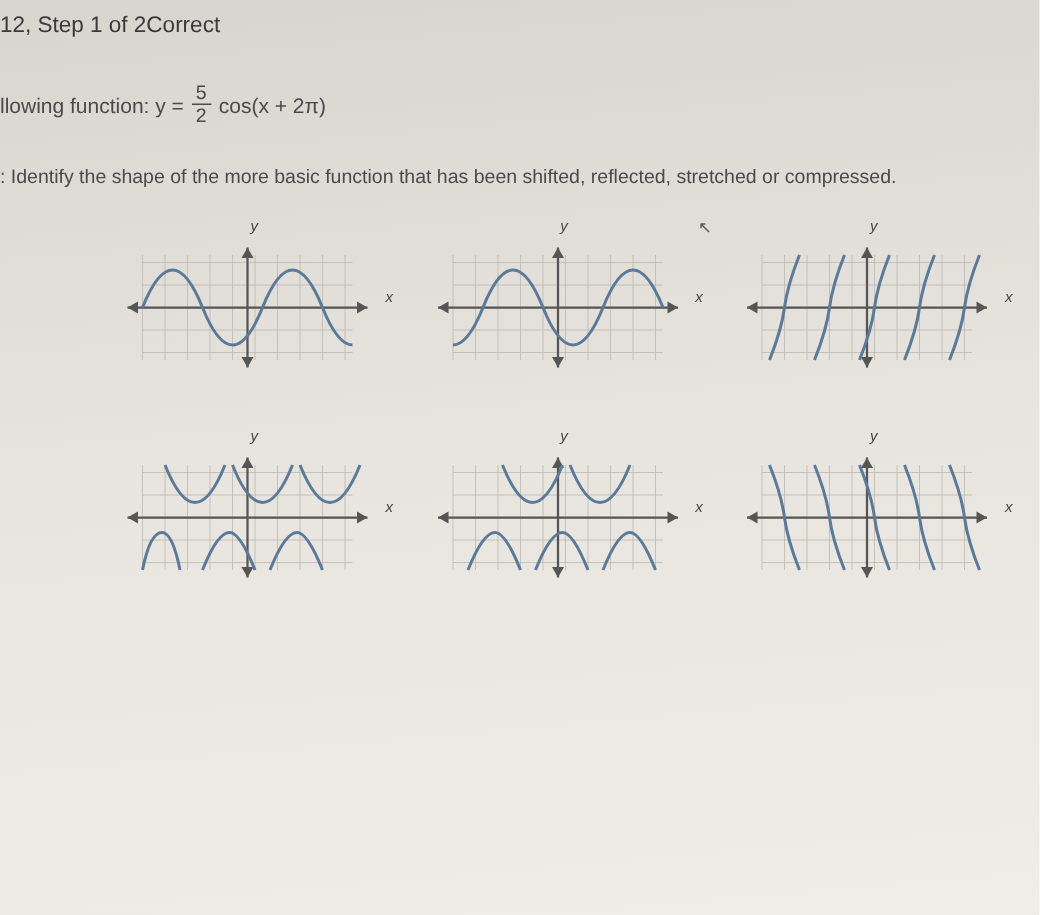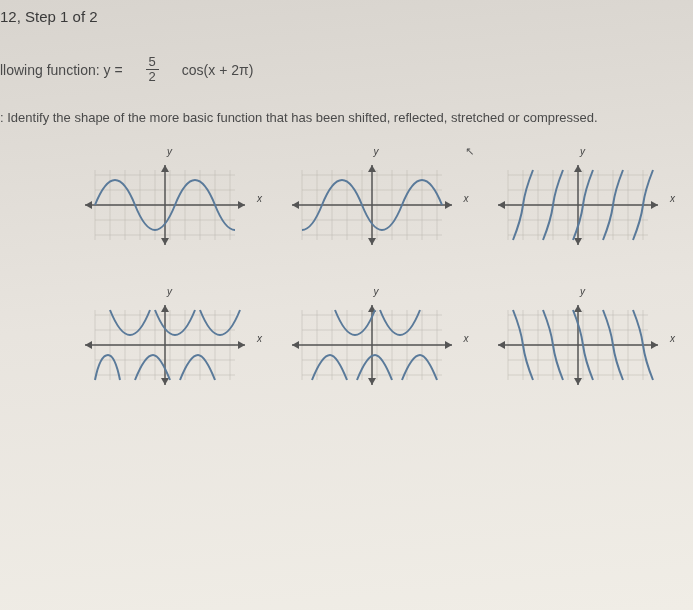--- a/index.html
+++ b/index.html
@@ -29,21 +29,21 @@
     }
     .content {
       padding: 20px 10px 10px 0;
     }
     .function-line {
       font-size: 14px;
       color: #4a4a4a;
       margin-bottom: 25px;
       display: flex;
       align-items: center;
-      gap: 21px;
+      gap: 3px;
       padding-left: 0;
     }
     .fraction {
       display: inline-flex;
       flex-direction: column;
       align-items: center;
       vertical-align: middle;
       margin: 0 2px;
       font-size: 13px;
     }
@@ -105,20 +105,21 @@
     }
     svg.graph {
       display: block;
     }
   </style>
 </head>
 <body>
 
 <div class="header">
   <div class="header-left">12, Step 1 of 2</div>
+  <div class="header-right">Correct</div>
 </div>
 
 <div class="content">
   <div class="function-line">
     <span>llowing function: y =</span>
     <span class="fraction">
       <span class="num">5</span>
       <span class="den">2</span>
     </span>
     <span>cos(x + 2π)</span>

